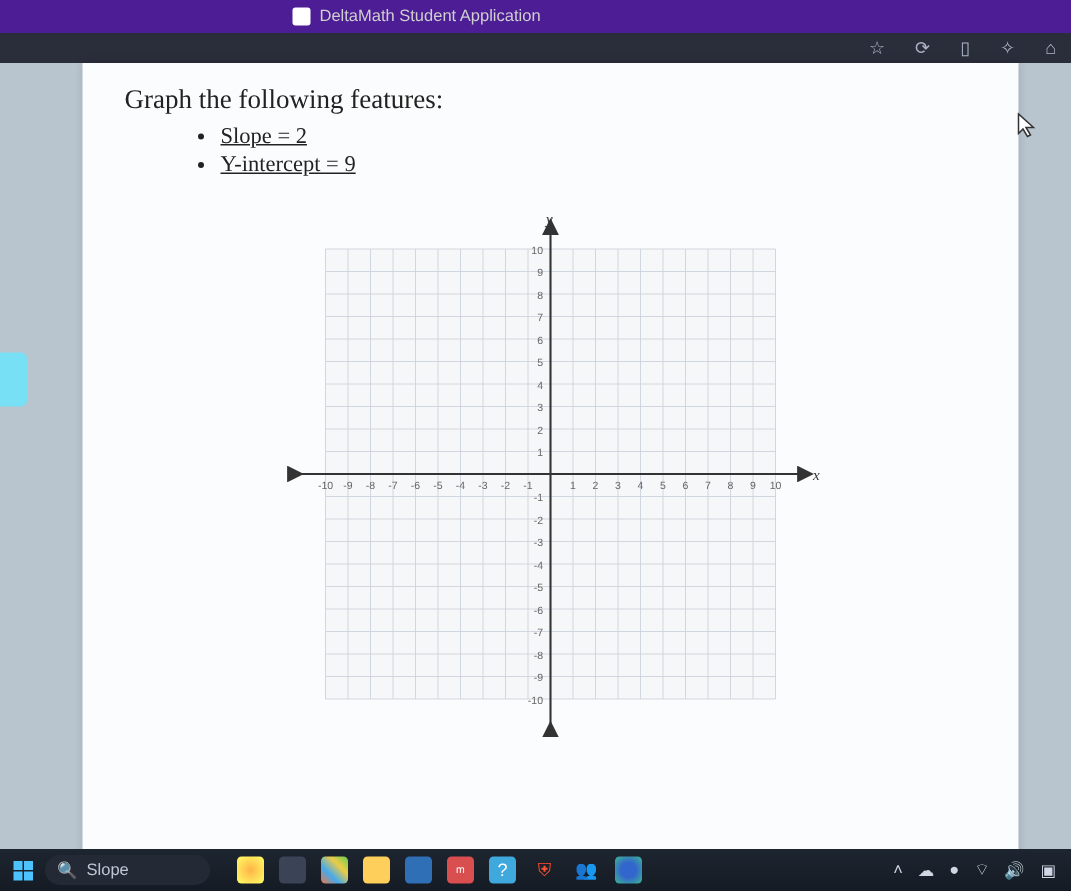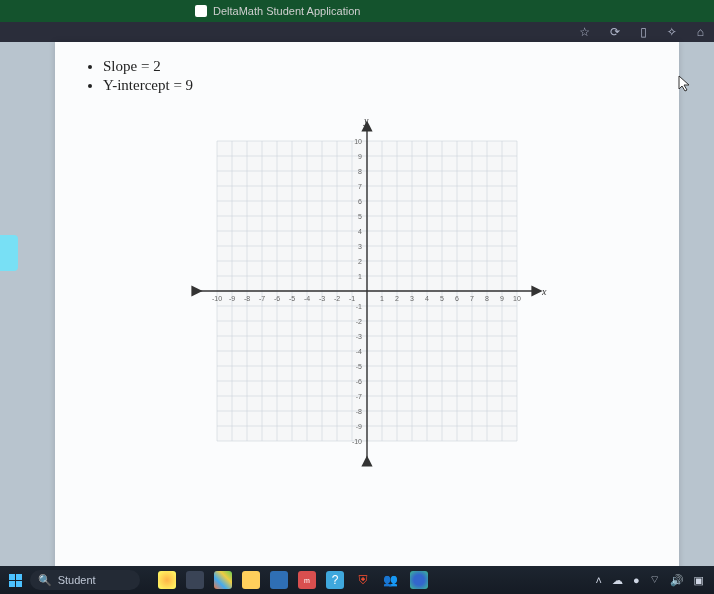--- a/index.html
+++ b/index.html
@@ -6,21 +6,21 @@
   body {
     width: 714px;
     height: 594px;
     background: #b8c4ce;
     font-family: Georgia, 'Times New Roman', serif;
     overflow: hidden;
     position: relative;
   }
   .title-bar {
     height: 22px;
-    background: #14532d;
+    background: #4c1d95;
     color: #cfcfcf;
     font-family: 'Segoe UI', Arial, sans-serif;
     font-size: 11px;
     display: flex;
     align-items: center;
     padding-left: 195px;
     gap: 6px;
   }
   .title-bar .app-icon {
     width: 12px; height: 12px; background: #fff; border-radius: 2px;
@@ -37,21 +37,21 @@
   .url-bar .url-icon { color: #aeb4c8; font-size: 12px; }
   .page {
     background: #fbfcfd;
     margin: 0 35px 0 55px;
     height: 530px;
     padding: 14px 28px;
     position: relative;
     box-shadow: 0 0 6px rgba(0,0,0,.15);
   }
   .question-title { font-size: 18px; color: #222; margin-bottom: 6px; font-family: Georgia, serif; }
-  .bullets { list-style: disc; margin-left: 20px; font-size: 15px; color: #222; }
+  .bullets { list-style: disc; margin-left: 64px; font-size: 15px; color: #222; text-decoration: underline; }
   .bullets li { margin: 2px 0; }
   .cursor {
     position: absolute; top: 75px; right: 22px;
     font-size: 16px; color: #222;
   }
   .graph-wrap {
     width: 370px;
     margin: 22px auto 0;
   }
   .graph-svg { display: block; }
@@ -115,20 +115,21 @@
   <span class="url-icon">☆</span>
   <span class="url-icon">⟳</span>
   <span class="url-icon">▯</span>
   <span class="url-icon">✧</span>
   <span class="url-icon">⌂</span>
 </div>
 
 <div class="left-tab"></div>
 
 <div class="page">
+  <div class="question-title">Graph the following features:</div>
   <ul class="bullets">
     <li>Slope = 2</li>
     <li>Y-intercept = 9</li>
   </ul>
 
   <div class="graph-wrap">
     <svg class="graph-svg" width="370" height="370" viewBox="0 0 370 370">
       <defs>
         <marker id="arrow" markerWidth="8" markerHeight="8" refX="4" refY="4" orient="auto">
           <path d="M0,0 L8,4 L0,8 Z" fill="#333"></path>
@@ -244,21 +245,21 @@
   <div class="start-btn">
     <div class="win-logo">
         <span></span>
         <span></span>
         <span></span>
         <span></span>
       </div>
   </div>
   <div class="search-box">
     <span>🔍</span>
-    <span>Student</span>
+    <span>Slope</span>
   </div>
   <div class="task-icons">
     <div class="task-icon" style="background:radial-gradient(circle,#ffb347,#ff6)"></div>
     <div class="task-icon" style="background:#3a4456"></div>
     <div class="task-icon" style="background:linear-gradient(45deg,#e74,#4ae,#ec4,#6c5)"></div>
     <div class="task-icon" style="background:#ffcf5c"></div>
     <div class="task-icon" style="background:#2f6fb5"></div>
     <div class="task-icon" style="background:#d94f4f;color:#fff;font-size:7px">m</div>
     <div class="task-icon" style="background:#3fa8dd;color:#fff">?</div>
     <div class="task-icon" style="color:#ff5030">⛨</div>

